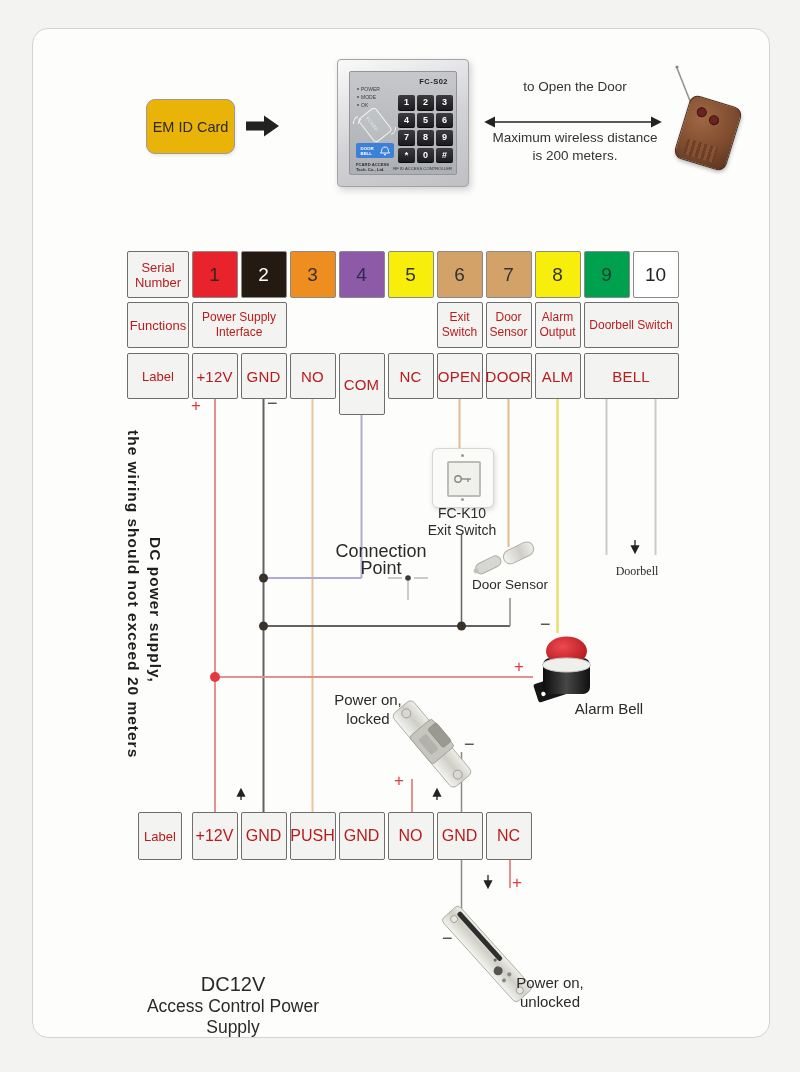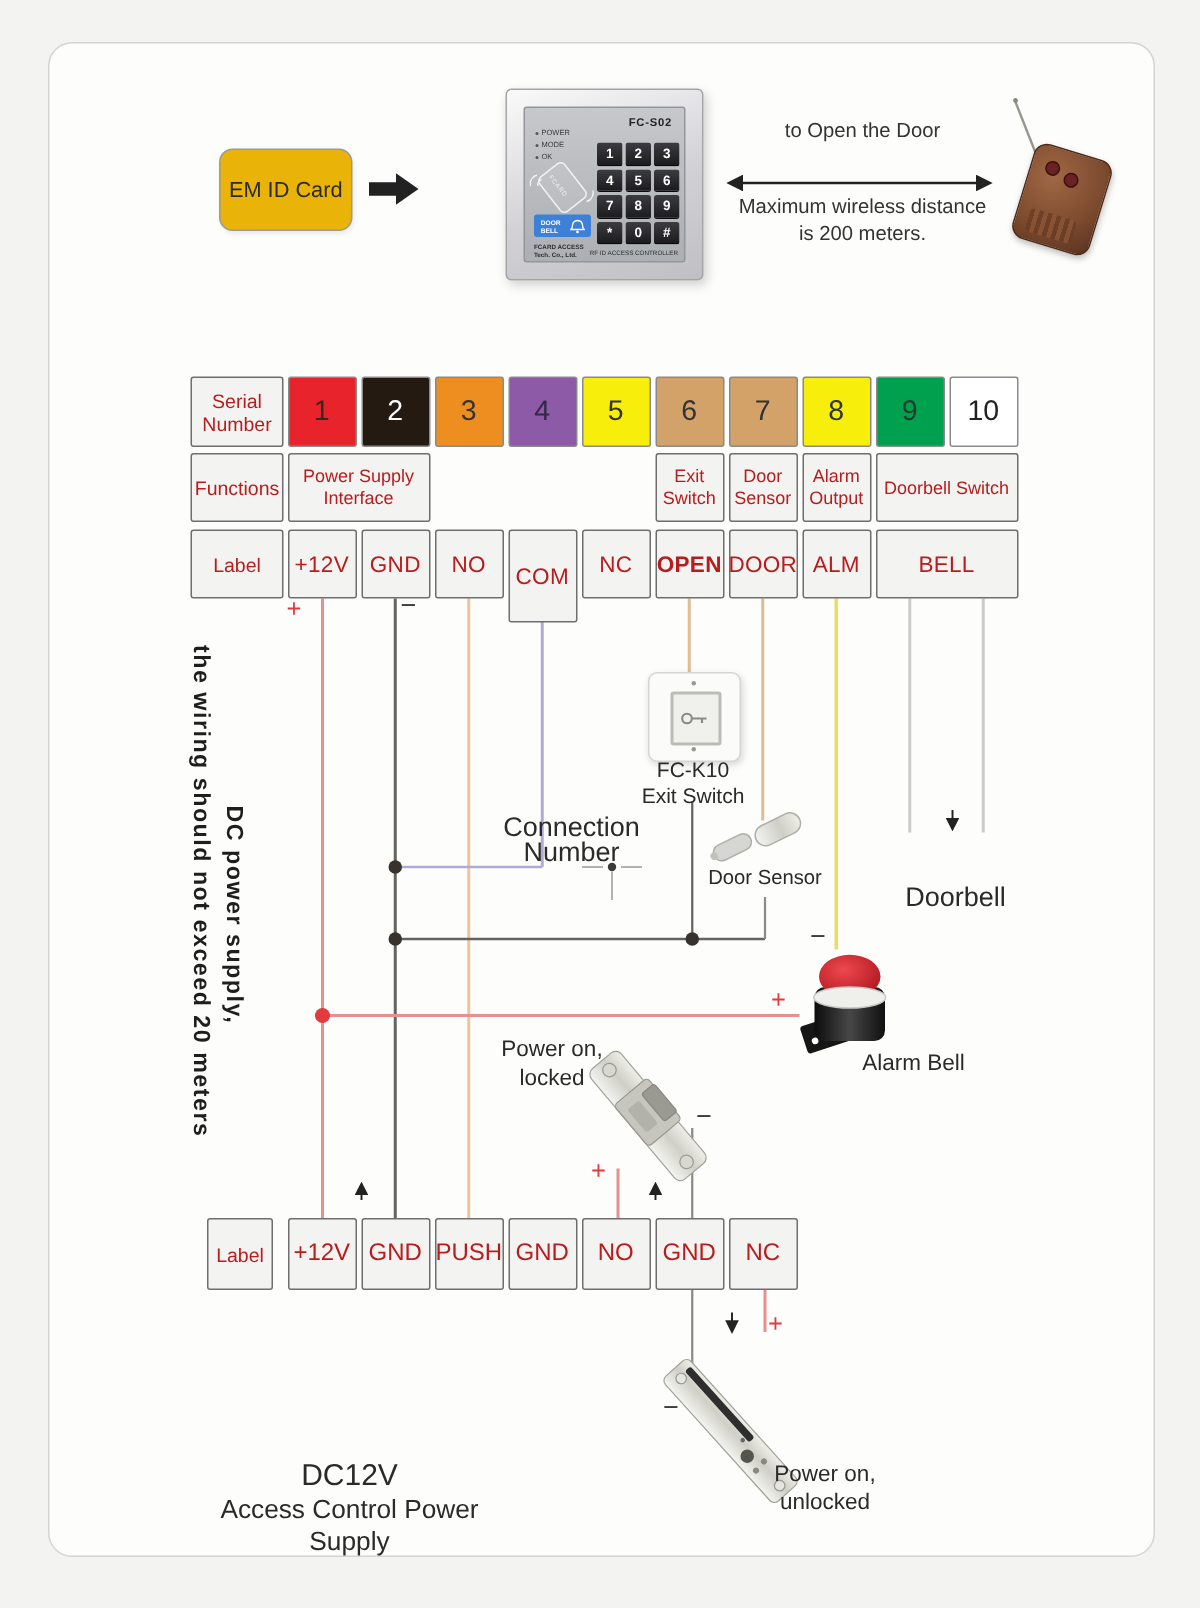--- a/index.html
+++ b/index.html
@@ -273,21 +273,21 @@
     <div class="cell func" style="left:436.5px;top:302px;width:46px;height:46px;">Exit Switch</div>
     <div class="cell func" style="left:485.5px;top:302px;width:46px;height:46px;">Door Sensor</div>
     <div class="cell func" style="left:534.5px;top:302px;width:46px;height:46px;">Alarm Output</div>
     <div class="cell func" style="left:583.5px;top:302px;width:95px;height:46px;">Doorbell Switch</div>
 
     <div class="cell lab" style="left:191.5px;top:353px;width:46px;height:46px;">+12V</div>
     <div class="cell lab" style="left:240.5px;top:353px;width:46px;height:46px;">GND</div>
     <div class="cell lab" style="left:289.5px;top:353px;width:46px;height:46px;">NO</div>
     <div class="cell lab" style="left:338.5px;top:353px;width:46px;height:62px;">COM</div>
     <div class="cell lab" style="left:387.5px;top:353px;width:46px;height:46px;">NC</div>
-    <div class="cell lab" style="left:436.5px;top:353px;width:46px;height:46px;font-weight:bold;">OPEN</div>
+    <div class="cell lab" style="left:436.5px;top:353px;width:46px;height:46px;">OPEN</div>
     <div class="cell lab" style="left:485.5px;top:353px;width:46px;height:46px;">DOOR</div>
     <div class="cell lab" style="left:534.5px;top:353px;width:46px;height:46px;">ALM</div>
     <div class="cell lab" style="left:583.5px;top:353px;width:95px;height:46px;">BELL</div>
 
     <span class="sign p" style="left:191px;top:396px;">+</span>
     <span class="sign m" style="left:267px;top:393px;">−</span>
     <span class="sign m" style="left:540px;top:614px;">−</span>
     <span class="sign p" style="left:514px;top:657px;">+</span>
     <span class="sign m" style="left:464px;top:734px;">−</span>
     <span class="sign p" style="left:394px;top:771px;">+</span>
@@ -308,25 +308,25 @@
       <span class="screw" style="left:28px;top:5px;"></span>
       <span class="screw" style="left:28px;top:49px;"></span>
     </div>
     <div class="dtext" style="left:402px;top:505px;width:120px;font-size:14px;line-height:16.5px;">
       <div>FC-K10</div>
       <div>Exit Switch</div>
     </div>
 
     <div class="dtext" style="left:321px;top:543px;width:120px;font-size:18px;line-height:16.5px;">
       <div>Connection</div>
-      <div>Number</div>
+      <div>Point</div>
     </div>
 
     <div class="dtext" style="left:450px;top:577px;width:120px;font-size:13.5px;">Door Sensor</div>
-    <div class="dtext" style="left:577px;top:588px;width:120px;font-size:18px;">Doorbell</div>
+    <div class="dtext" style="left:577px;top:564px;width:120px;font-size:12px;font-family:Liberation Serif, serif;">Doorbell</div>
     <div class="dtext" style="left:549px;top:700px;width:120px;font-size:15px;">Alarm Bell</div>
 
     <div class="dtext" style="left:308px;top:691px;width:120px;font-size:15px;line-height:18.5px;">
       <div>Power on,</div>
       <div>locked</div>
     </div>
     <div class="dtext" style="left:490px;top:973px;width:120px;font-size:15px;line-height:19px;">
       <div>Power on,</div>
       <div>unlocked</div>
     </div>

